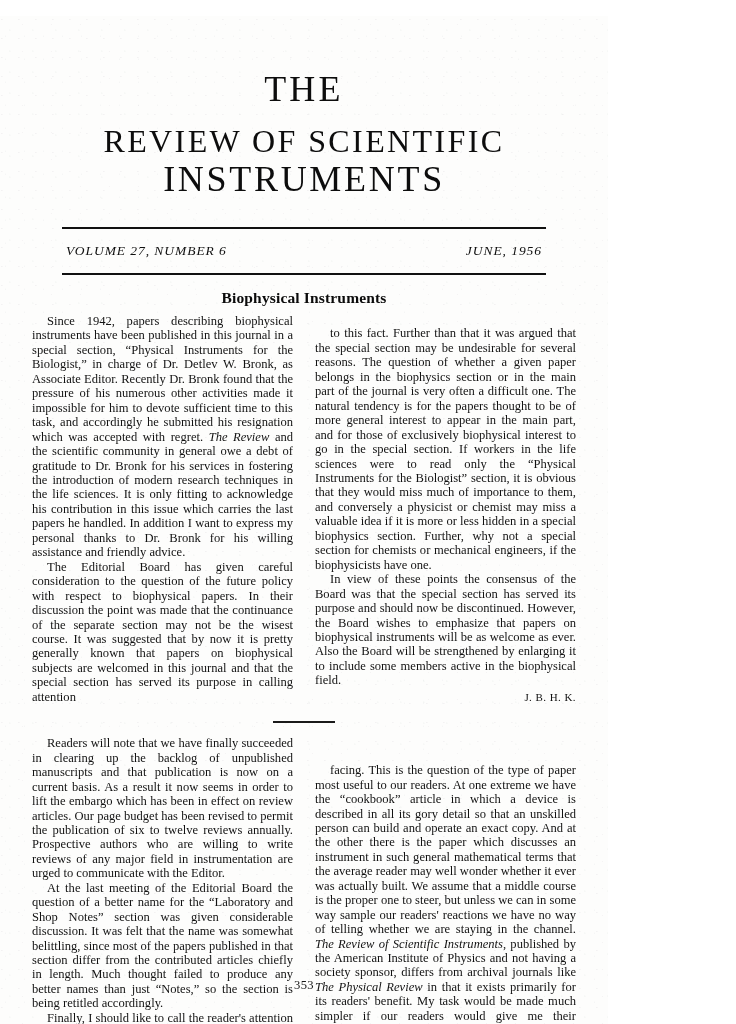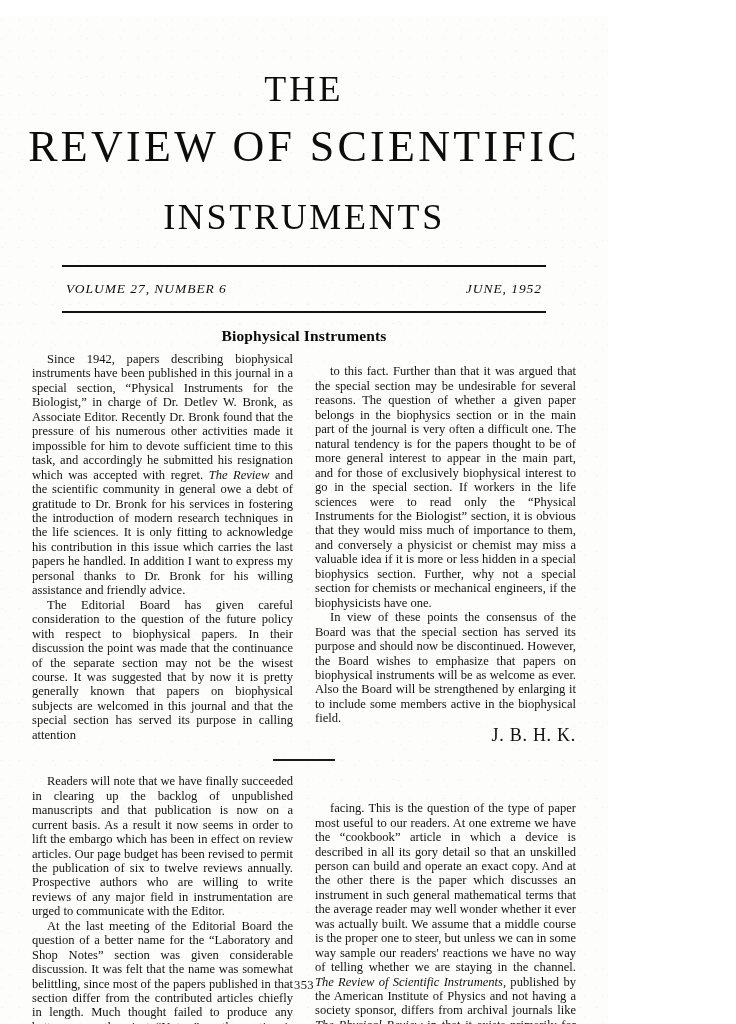--- a/index.html
+++ b/index.html
@@ -34,21 +34,21 @@
     padding-top: 55px;
   }
   .masthead-line {
     font-family: "Liberation Serif", "DejaVu Serif", serif;
     font-weight: 400;
     color: #0d0d0d;
     letter-spacing: 0.055em;
     line-height: 1.0;
   }
   .mast-1 { font-size: 36px; margin-bottom: 18px; letter-spacing: 0.09em;}
-  .mast-2 { font-size: 44px; margin-bottom: 30px; letter-spacing: 0.075em;}
+  .mast-2 { font-size: 32px; margin-bottom: 4px; letter-spacing: 0.075em;}
   .mast-3 { font-size: 36px; margin-bottom: 16px; letter-spacing: 0.075em;}
 
   .rule-top {
     margin: 30px 62px 0 62px;
     border-top: 2.2px solid #111;
   }
   .rule-bottom {
     margin: 0 62px 0 62px;
     border-top: 2.2px solid #111;
   }
@@ -90,21 +90,21 @@
     text-align: justify;
     text-justify: inter-word;
     font-size: 12.55px;
     line-height: 14.45px;
     text-indent: 15px;
     color: #121212;
     hyphens: manual;
   }
   .signature {
     text-align: right;
-    font-size: 18px;
+    font-size: 11px;
     line-height: 14.45px;
     margin-top: 2px;
     letter-spacing: 0.04em;
   }
   .sep-rule {
     width: 62px;
     border-top: 2px solid #1a1a1a;
     margin: 17px auto 13px auto;
   }
   .page-number {
@@ -126,21 +126,21 @@
 
   <div class="masthead">
     <div class="masthead-line mast-1">THE</div>
     <div class="masthead-line mast-2">REVIEW OF SCIENTIFIC</div>
     <div class="masthead-line mast-3">INSTRUMENTS</div>
   </div>
 
   <div class="rule-top"></div>
   <div class="volume-bar">
     <span>VOLUME 27, NUMBER 6</span>
-    <span>JUNE, 1952</span>
+    <span>JUNE, 1956</span>
   </div>
   <div class="rule-bottom"></div>
 
   <div class="section">
     <h2 class="section-title">Biophysical Instruments</h2>
     <div class="columns">
       <div class="col">
         <p>Since 1942, papers describing biophysical instruments have been published in this journal in a special section, “Physical Instruments for the Biologist,” in charge of Dr. Detlev W. Bronk, as Associate Editor. Recently Dr. Bronk found that the pressure of his numerous other activities made it impossible for him to devote sufficient time to this task, and accordingly he submitted his resignation which was accepted with regret. <i>The Review</i> and the scientific community in general owe a debt of gratitude to Dr. Bronk for his services in fostering the introduction of modern research techniques in the life sciences. It is only fitting to acknowledge his contribution in this issue which carries the last papers he handled. In addition I want to express my personal thanks to Dr. Bronk for his willing assistance and friendly advice.</p>
         <p>The Editorial Board has given careful consideration to the question of the future policy with respect to biophysical papers. In their discussion the point was made that the continuance of the separate section may not be the wisest course. It was suggested that by now it is pretty generally known that papers on biophysical subjects are welcomed in this journal and that the special section has served its purpose in calling attention</p>
       </div>

